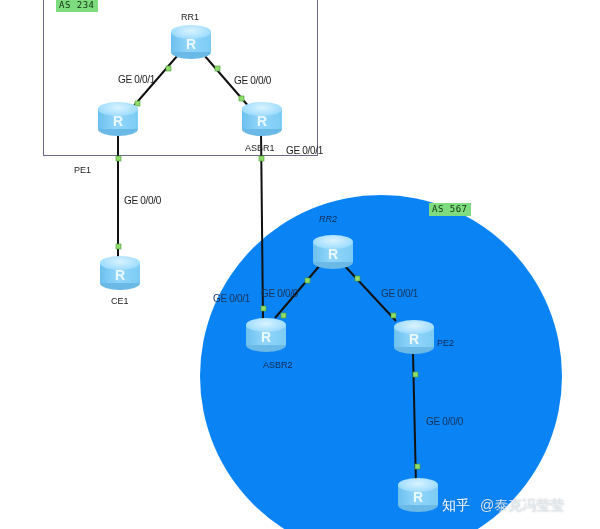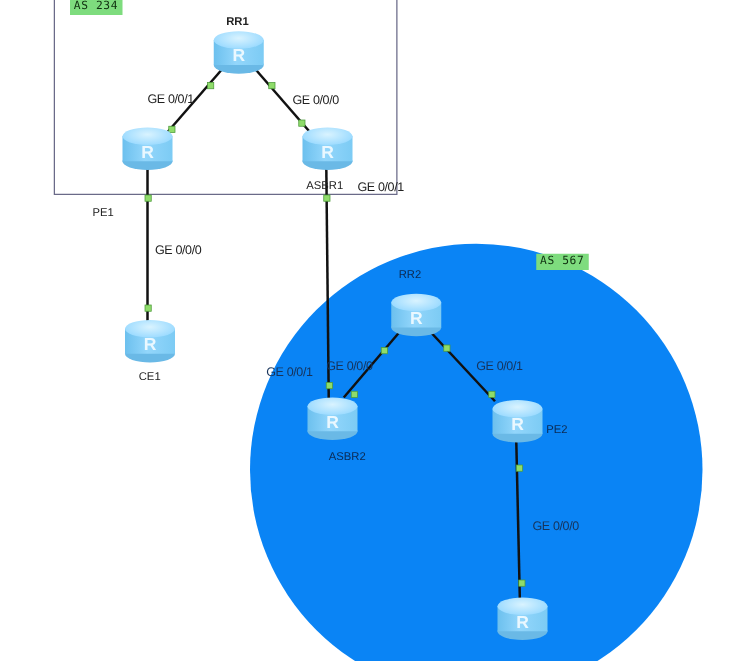--- a/index.html
+++ b/index.html
@@ -71,21 +71,21 @@
       <rect x="415" y="464" width="5" height="5"></rect>
     </g>
   </svg>
 
   <div class="router" style="left:171px; top:25px;">
     <div class="bottom"></div>
       <div class="body"></div>
       <div class="top"></div>
     <div class="glyph">R</div>
   </div>
-  <div class="node-label" style="left:181px; top:12px;font-weight:bold;">RR1</div>
+  <div class="node-label" style="left:181px; top:12px;">RR1</div>
 
   <div class="router" style="left:98px; top:102px;">
     <div class="bottom"></div>
       <div class="body"></div>
       <div class="top"></div>
     <div class="glyph">R</div>
   </div>
   <div class="node-label" style="left:74px; top:117px;margin-top:48px;">PE1</div>
 
   <div class="router" style="left:242px; top:102px;">
@@ -103,21 +103,21 @@
     <div class="glyph">R</div>
   </div>
   <div class="node-label" style="left:111px; top:296px;text-align:center;">CE1</div>
 
   <div class="router" style="left:313px; top:235px;">
     <div class="bottom"></div>
       <div class="body"></div>
       <div class="top"></div>
     <div class="glyph">R</div>
   </div>
-  <div class="node-label on-blue" style="left:319px; top:214px;">RR2</div>
+  <div class="node-label on-blue" style="left:319px; top:214px;font-style:italic;">RR2</div>
 
   <div class="router" style="left:246px; top:318px;">
     <div class="bottom"></div>
       <div class="body"></div>
       <div class="top"></div>
     <div class="glyph">R</div>
   </div>
   <div class="node-label on-blue" style="left:263px; top:360px;">ASBR2</div>
 
   <div class="router" style="left:394px; top:320px;">
@@ -138,13 +138,16 @@
 
   <div class="port-label" style="left:118px; top:74px;">GE 0/0/1</div>
   <div class="port-label" style="left:234px; top:75px;">GE 0/0/0</div>
   <div class="port-label" style="left:286px; top:145px;">GE 0/0/1</div>
   <div class="port-label" style="left:124px; top:195px;">GE 0/0/0</div>
   <div class="port-label on-blue" style="left:213px; top:293px;">GE 0/0/1</div>
   <div class="port-label on-blue" style="left:261px; top:288px;">GE 0/0/0</div>
   <div class="port-label on-blue" style="left:381px; top:288px;">GE 0/0/1</div>
   <div class="port-label on-blue" style="left:426px; top:416px;">GE 0/0/0</div>
 
+  <div class="watermark">
+    <span>知乎</span><span class="handle">@泰克冯莹莹</span>
+  </div>
 </div>
 
 </body></html>

